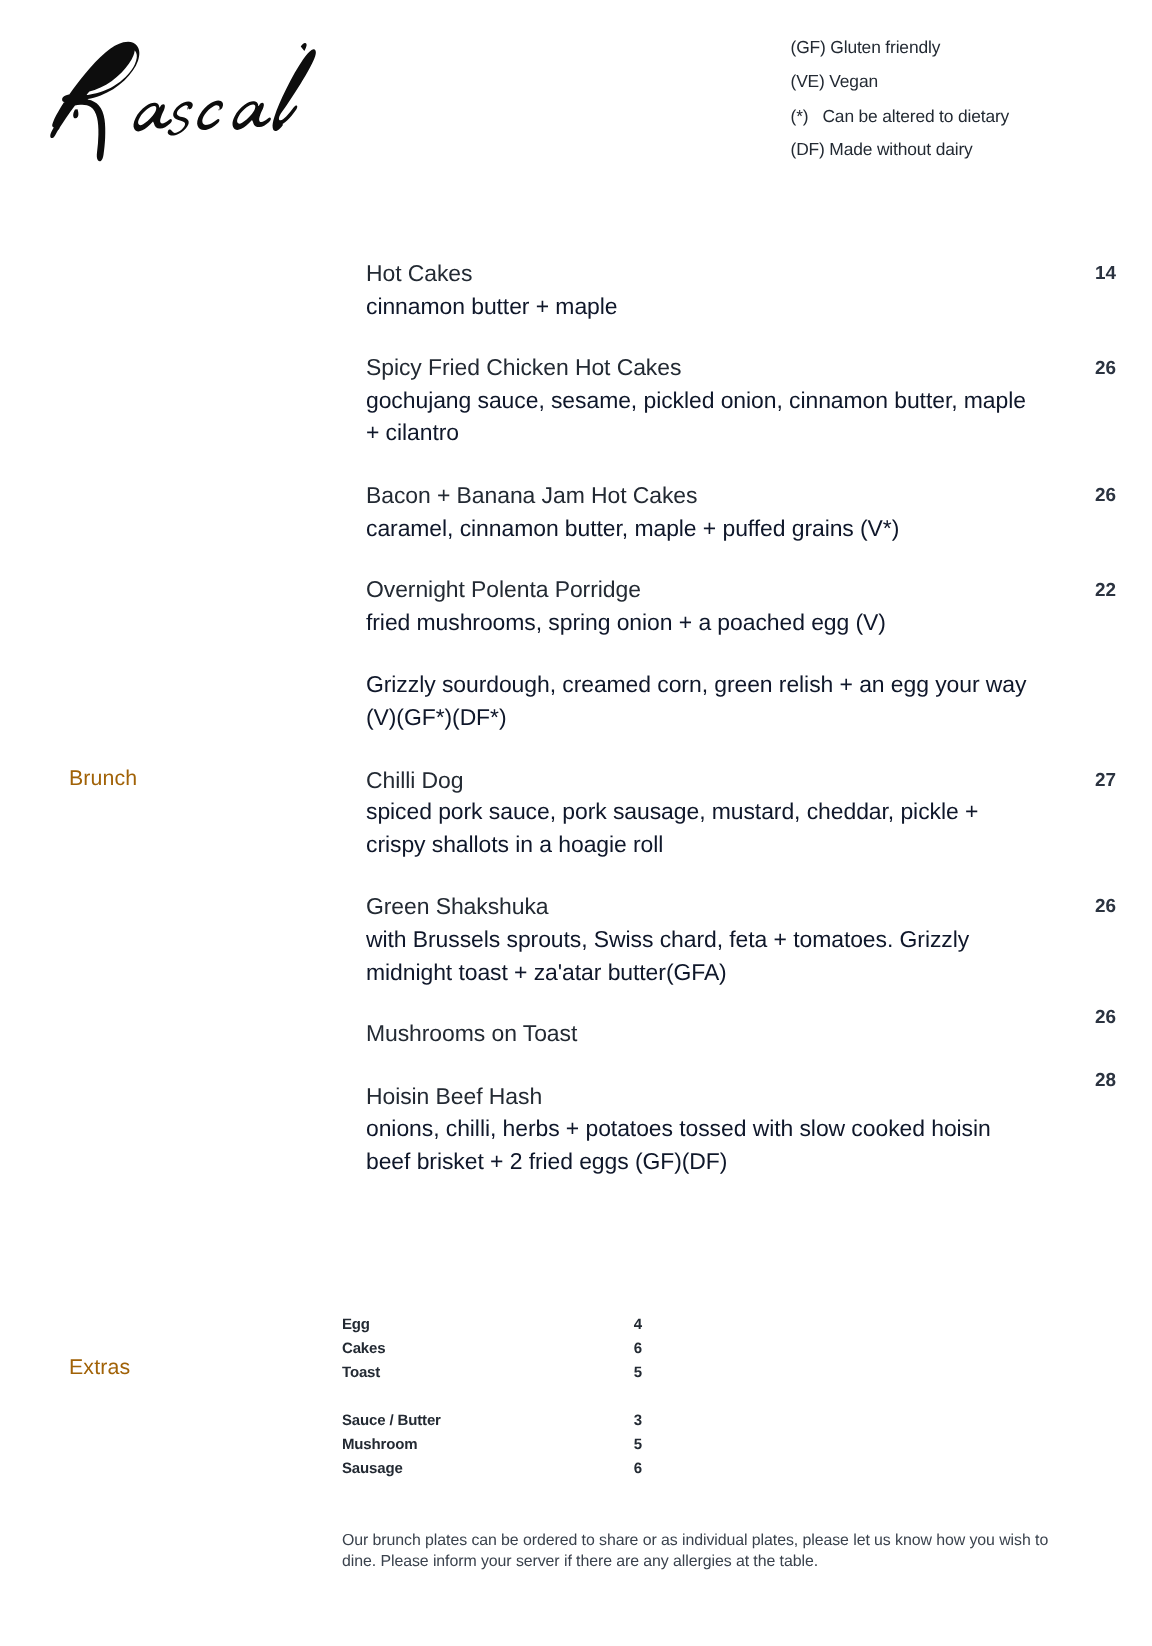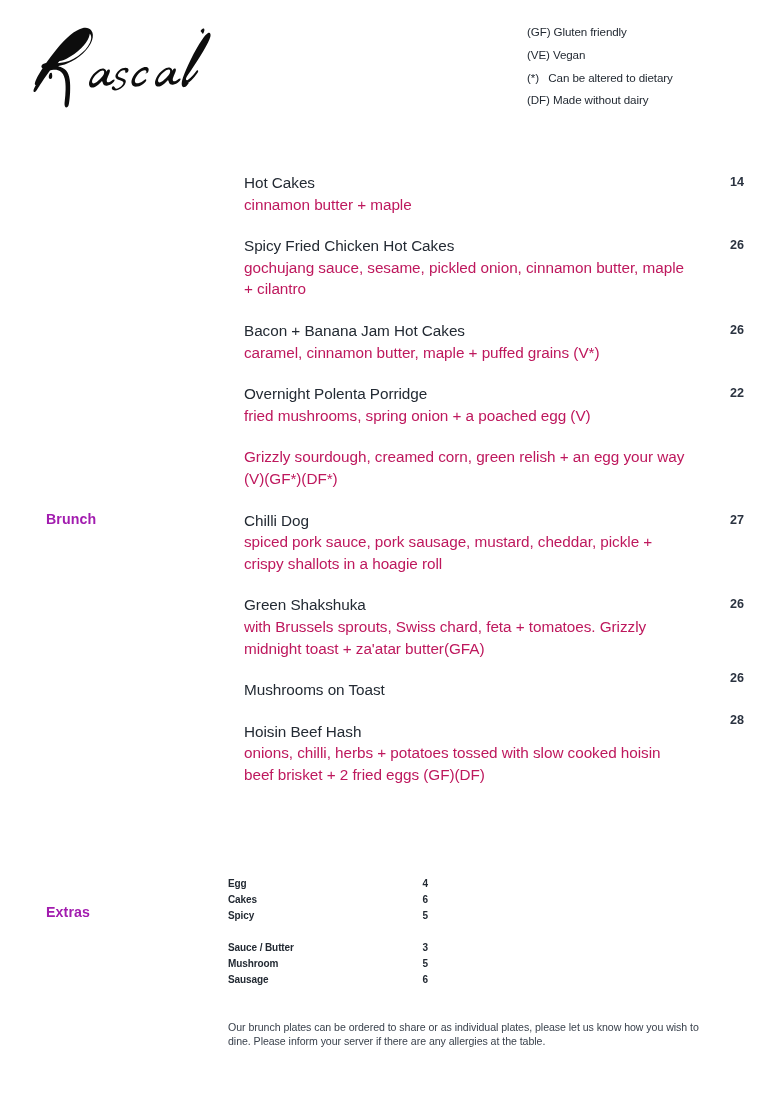--- a/index.html
+++ b/index.html
@@ -44,23 +44,22 @@
     color: #232a33;
     white-space: pre;
     letter-spacing: -0.1px;
   }
 
   
   .section-label {
     position: absolute;
     left: 46px;
     font-size: 14.2px;
-    color: #a21caf;
+    color: #a16207;
     letter-spacing: 0.1px;
-    font-weight: bold;
   }
   .label-brunch { top: 511px; }
   .label-extras { top: 904px; }
 
   
   .menu {
     position: absolute;
     left: 244px;
     top: 160px;
     width: 500px;
@@ -89,21 +88,21 @@
     color: #2b3340;
     text-align: right;
     min-width: 26px;
     flex: 0 0 auto;
     font-weight: 600;
   }
   .item-price.raised { margin-top: -11px; }
   .item-desc {
     font-size: 15.3px;
     line-height: 21.6px;
-    color: #be185d;
+    color: #0f172a;
     letter-spacing: -0.05px;
     max-width: 470px;
     padding-right: 52px;
   }
 
   
   .extras {
     position: absolute;
     left: 228px;
     top: 876px;
@@ -254,21 +253,21 @@
   <div class="extras-group">
     <div class="extras-row">
       <span class="extras-name">Egg</span>
       <span class="extras-price">4</span>
     </div>
     <div class="extras-row">
       <span class="extras-name">Cakes</span>
       <span class="extras-price">6</span>
     </div>
     <div class="extras-row">
-      <span class="extras-name">Spicy</span>
+      <span class="extras-name">Toast</span>
       <span class="extras-price">5</span>
     </div>
   </div>
 
   <div class="extras-group">
     <div class="extras-row">
       <span class="extras-name">Sauce / Butter</span>
       <span class="extras-price">3</span>
     </div>
     <div class="extras-row">

